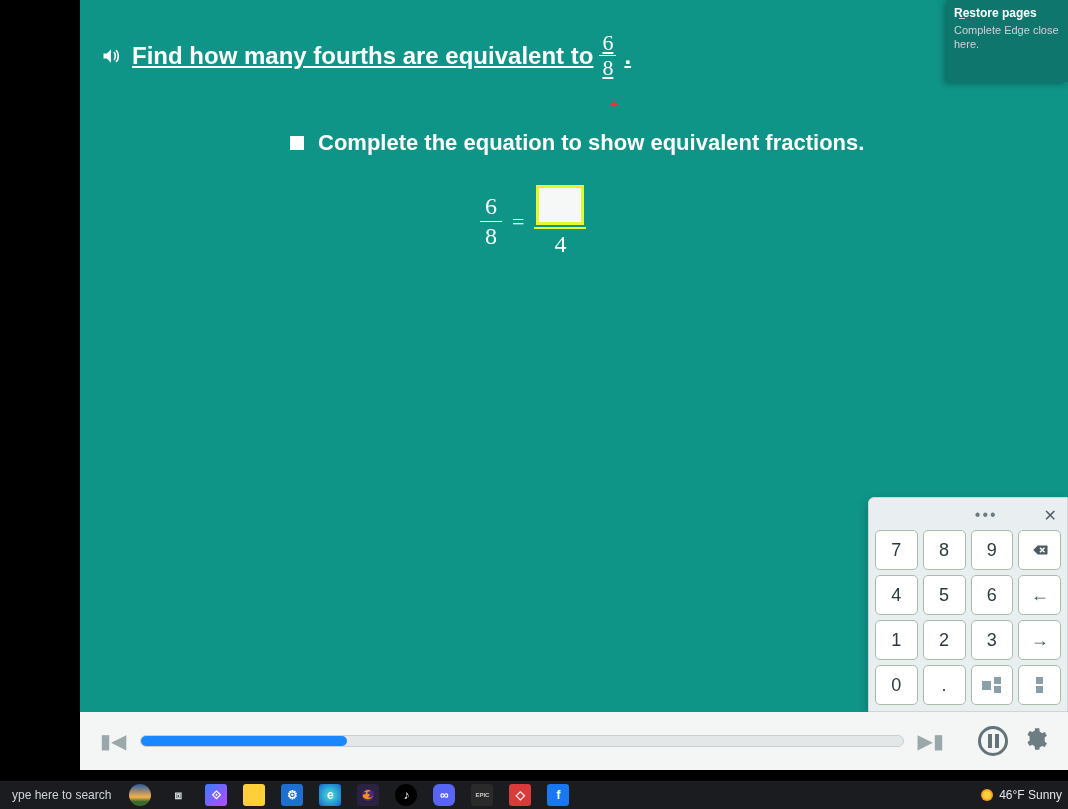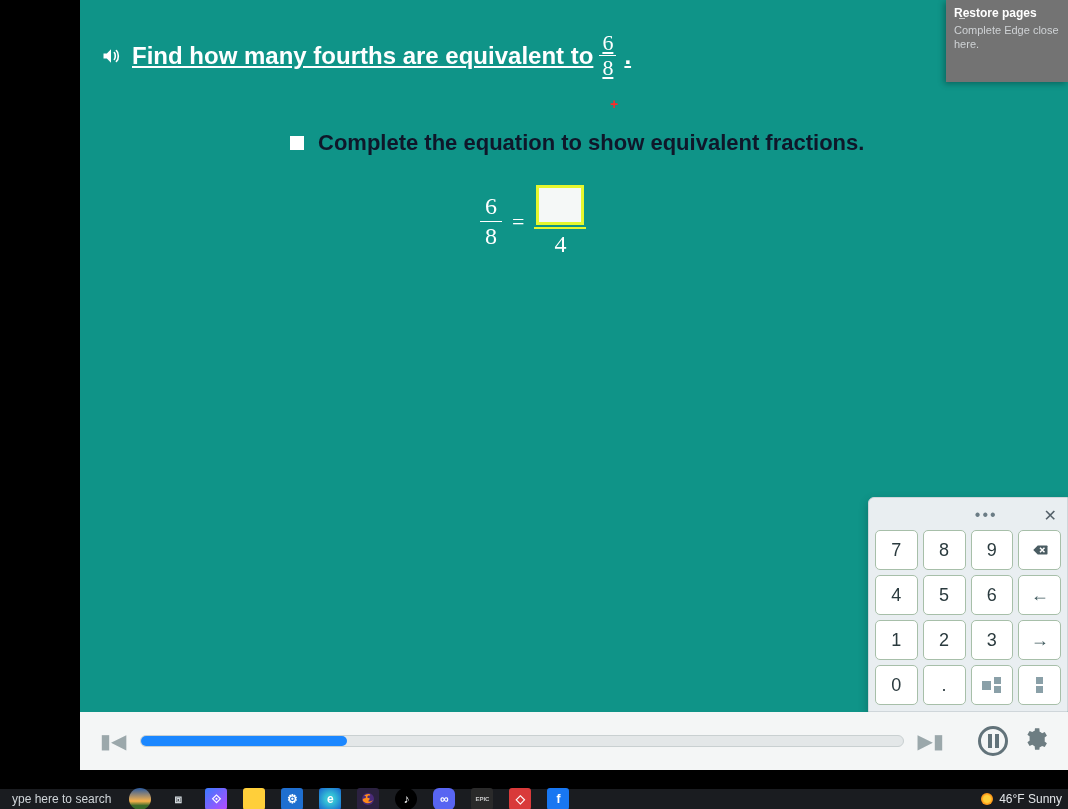--- a/index.html
+++ b/index.html
@@ -54,21 +54,21 @@
   .red-plus {
     position: absolute;
     left: 530px; top: 96px;
     color: #ff2a2a; font-size: 14px; font-weight: 700;
   }
 
   .subprompt {
     position: absolute;
     left: 210px; top: 130px;
     display: flex; align-items: center;
-    color: #0f172a; font-size: 22px; font-weight: 700;
+    color: #ffffff; font-size: 22px; font-weight: 700;
   }
   .stop-square {
     width: 14px; height: 14px; background: #fff; margin-right: 14px;
   }
 
   .equation {
     position: absolute;
     left: 400px; top: 185px;
     display: flex; align-items: center;
     color: #fff; font-family: 'Times New Roman', serif;
@@ -88,21 +88,21 @@
     margin-bottom: 2px;
   }
   .answer-line { width: 52px; height: 2px; background: #e6f72e; }
   .answer-den { color: #fff; font-size: 24px; padding-top: 2px; font-family: 'Times New Roman', serif; }
 
   
   .notif {
     position: absolute;
     right: 0; top: 0;
     width: 122px; height: 82px;
-    background: #737373; color: #e6e8ea;
+    background: #0f766e; color: #e6e8ea;
     padding: 6px 8px;
     font-size: 12px;
     box-shadow: -2px 2px 6px rgba(0,0,0,.3);
     overflow: hidden;
   }
   .notif-title { font-size: 12px; font-weight: 600; color: #fff; margin-bottom: 3px; }
   .notif-u { position: absolute; left: 13px; top: 18px; width: 6px; height: 1px; background: #ccc; }
   .notif-body { font-size: 11px; color: #cfd2d5; line-height: 1.3; }
 
   
@@ -170,21 +170,21 @@
     display: flex; align-items: center; justify-content: center;
     gap: 3px;
     margin-left: 20px;
   }
   .pb-pause div { width: 4px; height: 14px; background: #62737a; }
   .pb-gear { margin-left: auto; color: #6d7d82; }
 
   
   .taskbar {
     position: absolute;
-    left: 0; bottom: 0; width: 100%; height: 20px;
+    left: 0; bottom: 0; width: 100%; height: 28px;
     background: #1a1c20;
     display: flex; align-items: center;
     color: #d8dce0;
     font-size: 12px;
     padding-left: 4px;
   }
   .tb-search { padding: 0 8px; color: #cfd4d8; }
   .tb-icons { display: flex; align-items: center; gap: 16px; margin-left: 10px; }
   .tb-ic {
     width: 22px; height: 22px;

